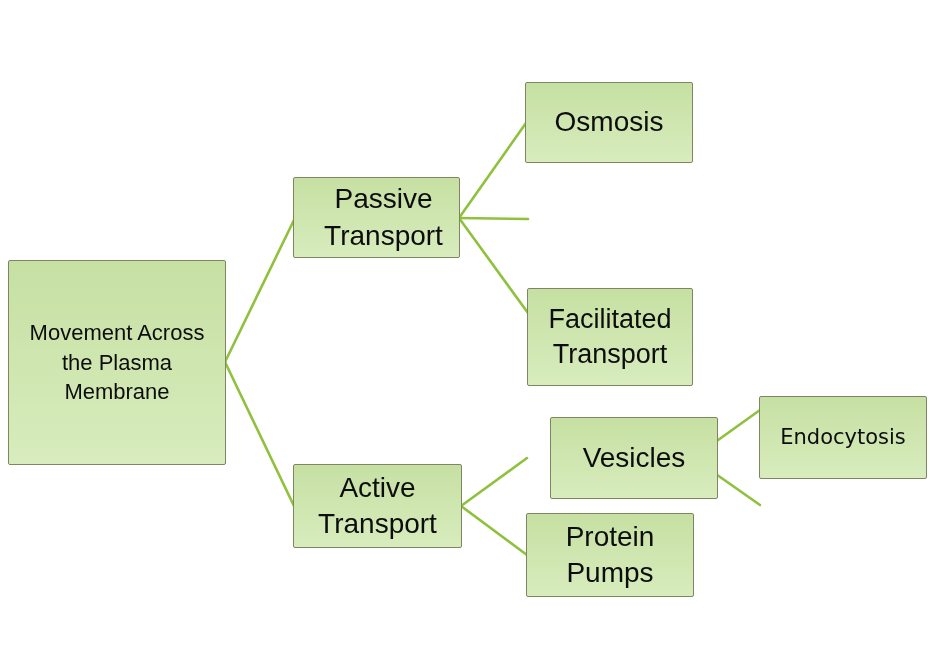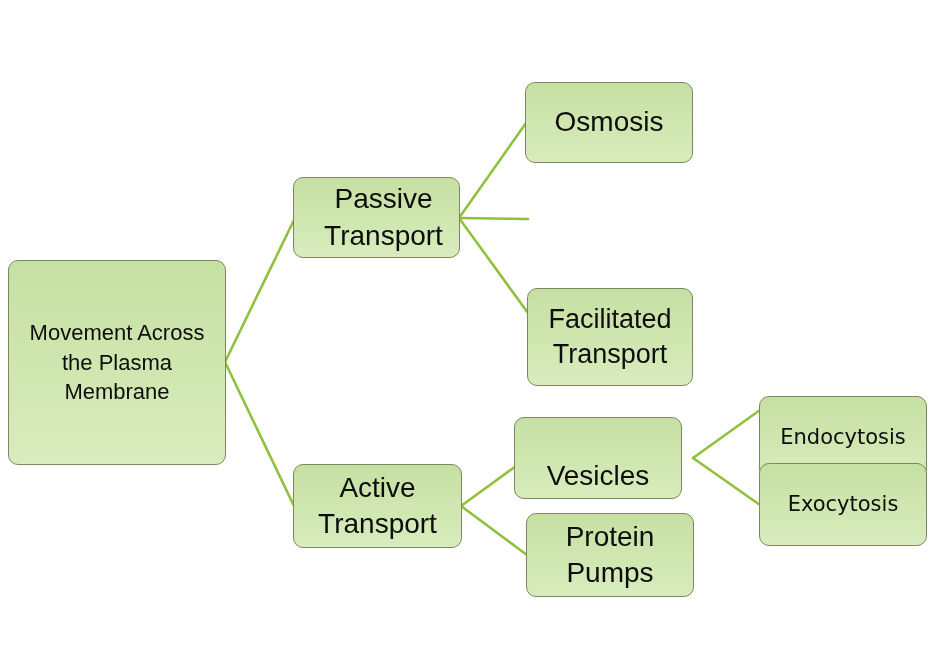--- a/index.html
+++ b/index.html
@@ -24,21 +24,21 @@
   .connector {
     stroke: var(--connector, #8fc13c);
     stroke-width: 2.6;
     stroke-linecap: round;
     fill: none;
   }
   .node {
     position: absolute;
     box-sizing: border-box;
     border: 1.4px solid var(--node-border, #7d8660);
-    border-radius: 10px;
+    border-radius: 2px;
     background: linear-gradient(to bottom,
       var(--node-fill-top, #c6e0a3) 0%,
       var(--node-fill-bottom, #d8ecbd) 100%);
     display: flex;
     align-items: center;
     justify-content: center;
     text-align: center;
     color: var(--text, #0d0d0d);
     font-family: "Liberation Sans", sans-serif;
     padding: 4px 10px;
@@ -84,29 +84,26 @@
 
 
   <div class="node fs-27" style="left:527px; top:288px; width:166px; height:98px;">
     <span class="node-label">Facilitated Transport</span>
   </div>
 
   <div class="node fs-28" style="left:293px; top:464px; width:169px; height:84px;">
     <span class="node-label">Active Transport</span>
   </div>
 
-  <div class="node fs-28" style="left:514px; top:417px; width:168px; height:82px;align-items:flex-end;">
+  <div class="node fs-28" style="left:550px; top:417px; width:168px; height:82px;">
     <span class="node-label">Vesicles</span>
   </div>
 
   <div class="node fs-28" style="left:526px; top:513px; width:168px; height:84px;">
     <span class="node-label">Protein Pumps</span>
   </div>
 
   <div class="node alt-leaf" style="left:759px; top:368px; width:168px; height:83px;margin-top:28px;">
     <span class="node-label">Endocytosis</span>
   </div>
 
-  <div class="node alt-leaf" style="left:759px; top:463px; width:168px; height:83px;">
-    <span class="node-label">Exocytosis</span>
-  </div>
 
 </div>
 
 </body></html>

